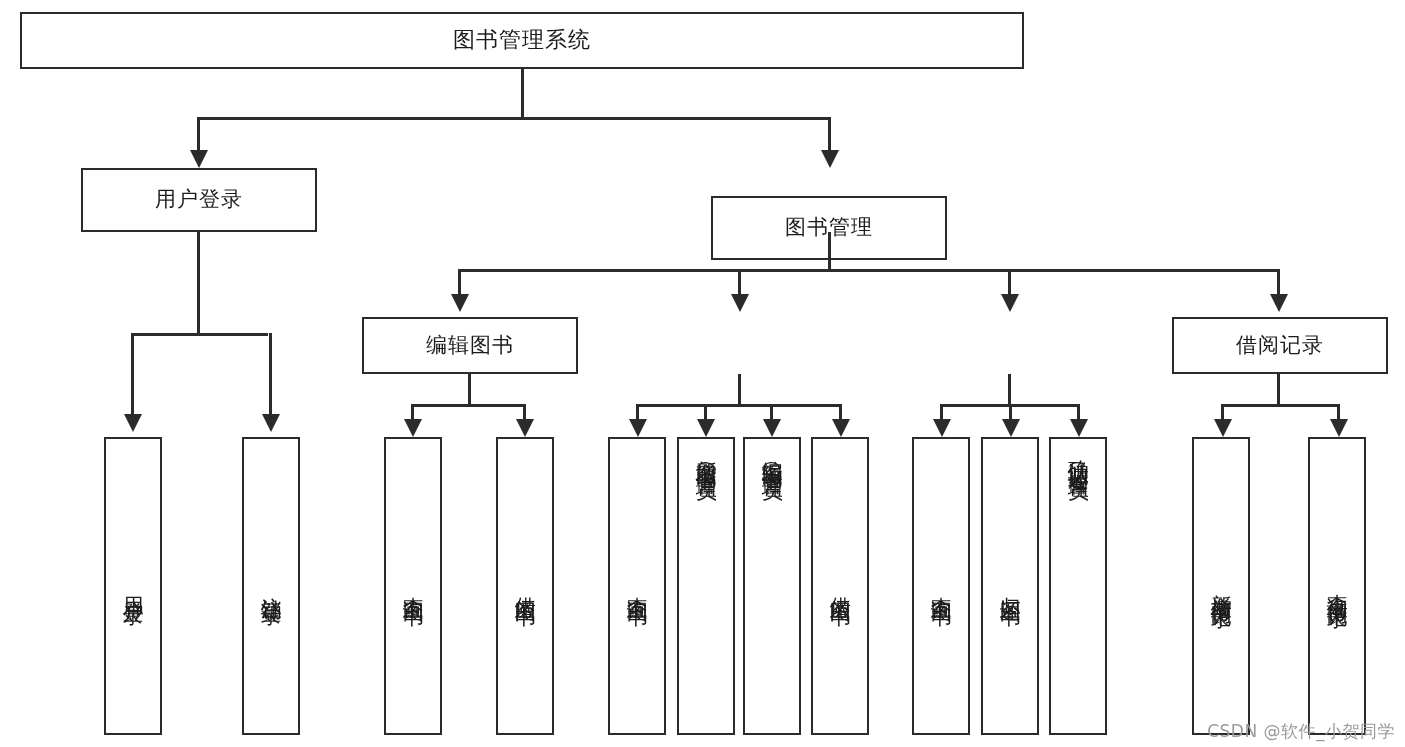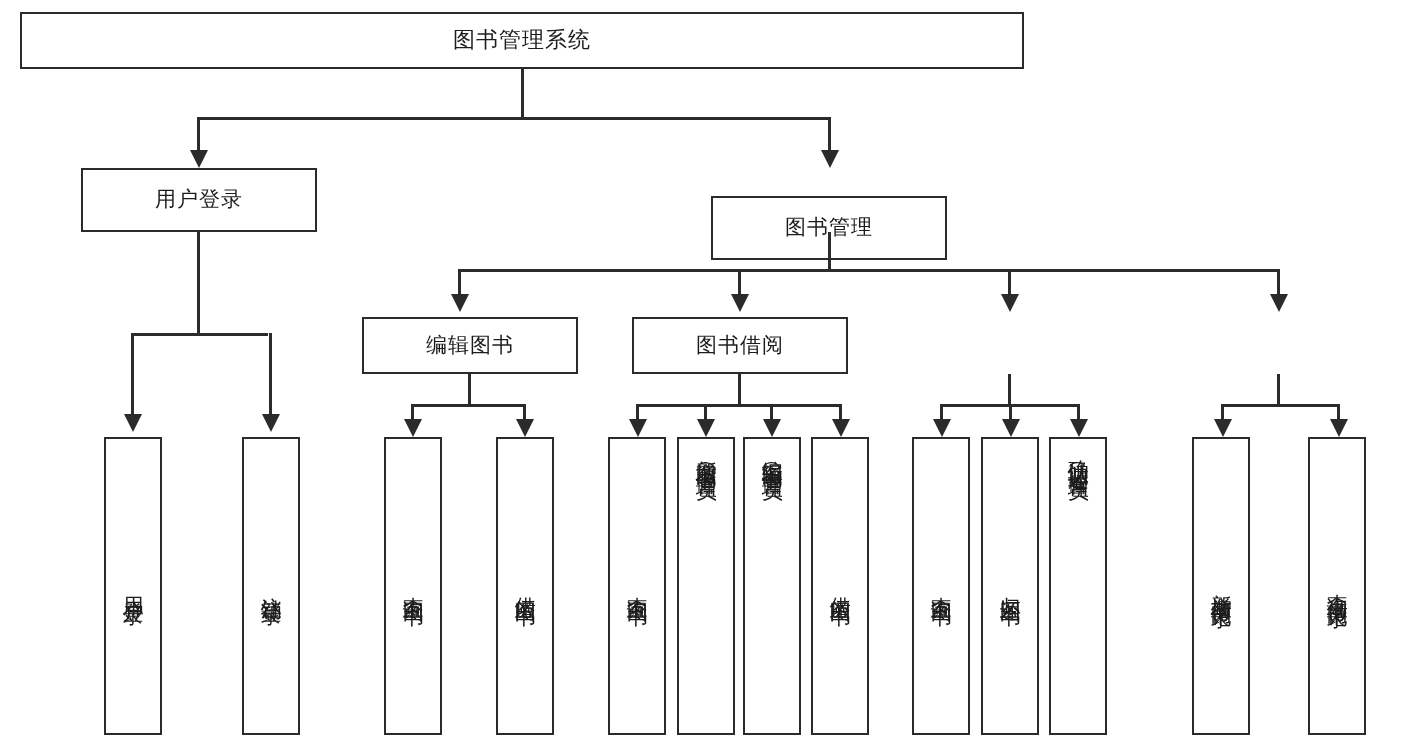--- a/index.html
+++ b/index.html
@@ -125,22 +125,22 @@
   <div class="vline" style="left:738px; top:269px; height:27px;"></div>
   <div class="arrow" style="left:731px; top:294px;"></div>
   <div class="vline" style="left:1008px; top:269px; height:27px;"></div>
   <div class="arrow" style="left:1001px; top:294px;"></div>
   <div class="vline" style="left:1277px; top:269px; height:27px;"></div>
   <div class="arrow" style="left:1270px; top:294px;"></div>
 
   <div class="node horizontal" style="left:362px; top:317px; width:216px; height:57px;">
     <span class="label">编辑图书</span>
   </div>
-  <div class="node horizontal" style="left:632px; top:317px; width:216px; height:57px;">
-    <span class="label">图书借阅</span>
+  <div class="node horizontal" style="left:1172px; top:317px; width:216px; height:57px;">
+    <span class="label">借阅记录</span>
   </div>
 
   <div class="vline" style="left:468px; top:374px; height:32px;"></div>
   <div class="hline" style="left:411px; top:404px; width:115px;"></div>
   <div class="vline" style="left:411px; top:404px; height:17px;"></div>
   <div class="arrow" style="left:404px; top:419px;"></div>
   <div class="vline" style="left:523px; top:404px; height:17px;"></div>
   <div class="arrow" style="left:516px; top:419px;"></div>
 
   <div class="vline" style="left:738px; top:374px; height:32px;"></div>
@@ -207,14 +207,15 @@
     <span class="label">确认归还（管理员）</span>
   </div>
 
   <div class="node vertical" style="left:1192px; top:437px; width:58px; height:298px;">
     <span class="label">新增借阅记录</span>
   </div>
   <div class="node vertical" style="left:1308px; top:437px; width:58px; height:298px;">
     <span class="label">查询借阅记录</span>
   </div>
 
+  <div id="watermark">CSDN @软件_小贺同学</div>
 
 </div>
 
 </body></html>

